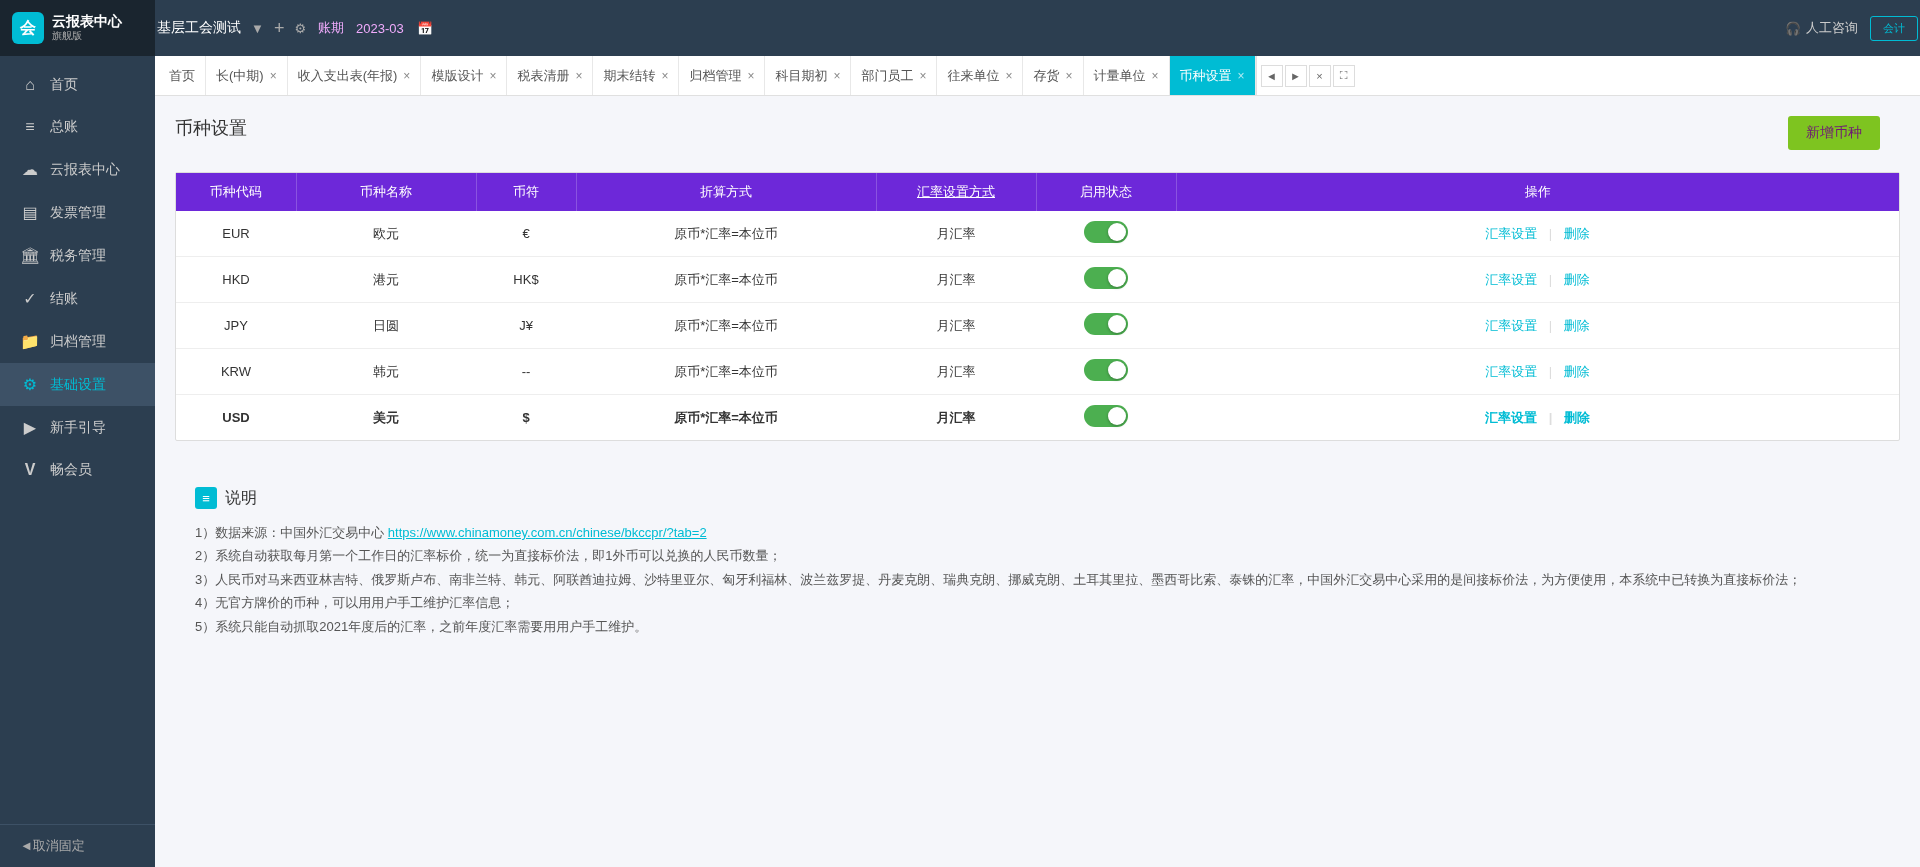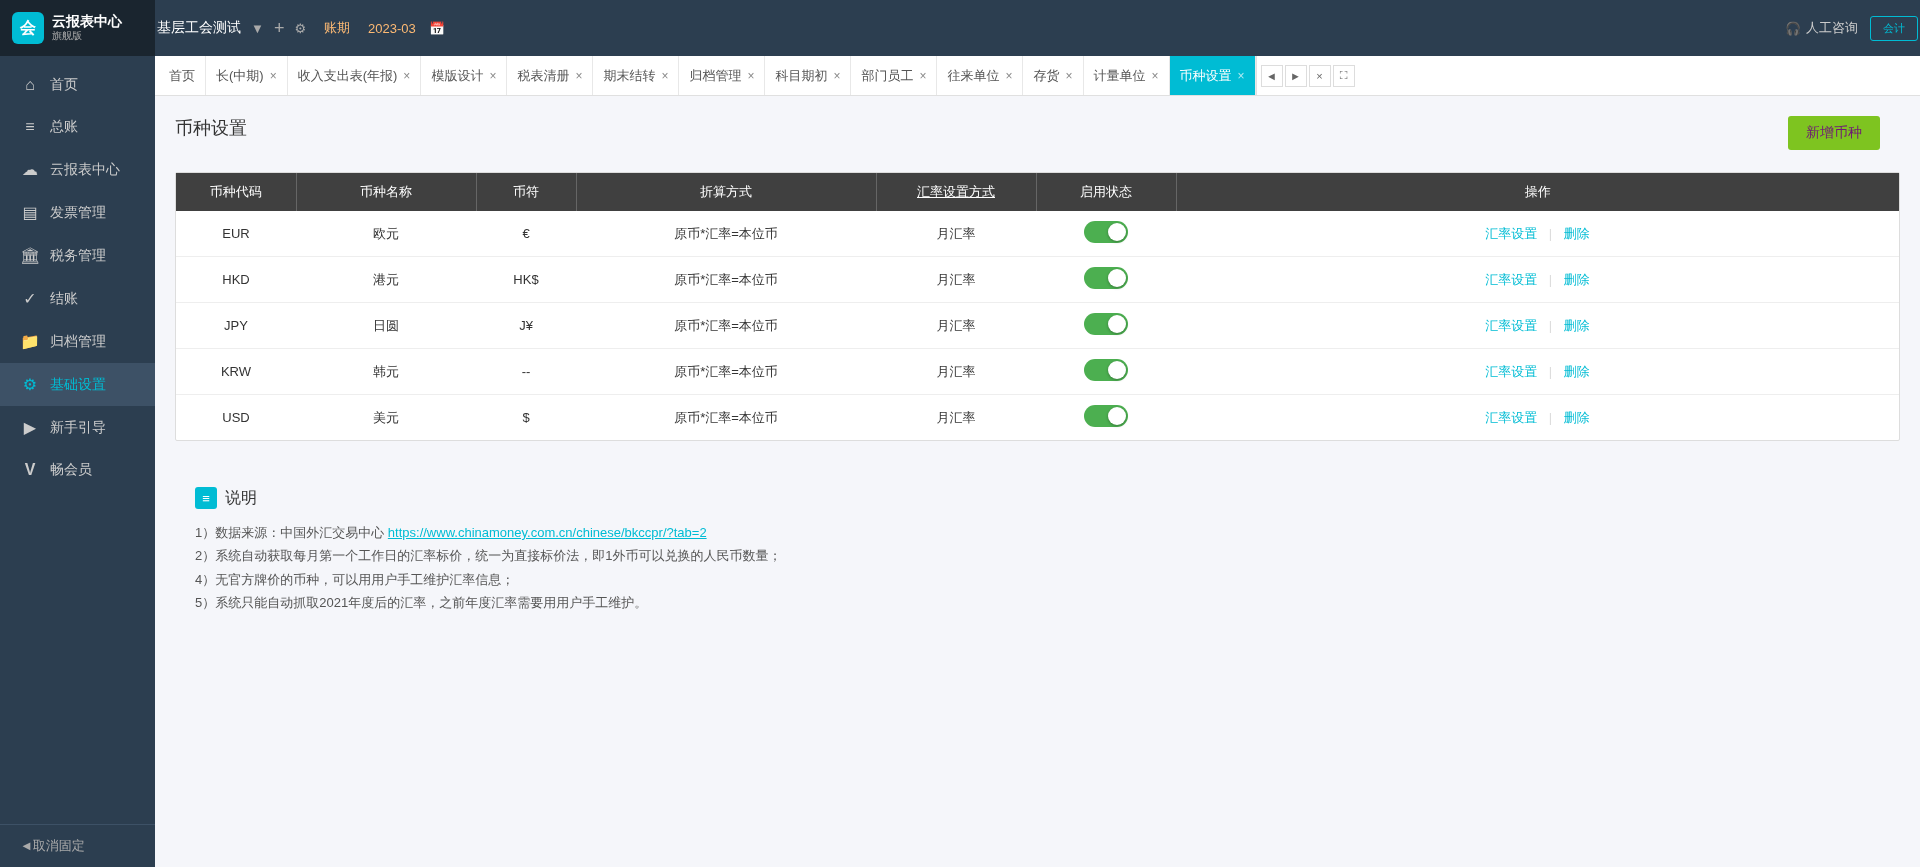--- a/index.html
+++ b/index.html
@@ -19,21 +19,21 @@
 
     
     .main { margin-left: 155px; min-height: 867px; display: flex; flex-direction: column; }
 
     
     .header { height: 56px; background: #2c3e50; display: flex; align-items: center; padding: 0 2px; gap: 10px; }
     .header-title { color: white; font-size: 14px; }
     .header-arrow { color: #aaa; cursor: pointer; }
     .header-add { color: #aaa; cursor: pointer; font-size: 18px; }
     .header-gear { color: #aaa; cursor: pointer; }
-    .header-period { color: #fdba74; font-size: 13px; margin-left: 8px; }
+    .header-period { color: #f0abfc; font-size: 13px; margin-left: 2px; }
     .header-cal { color: #00bcd4; cursor: pointer; margin-left: 4px; }
     .header-right { margin-left: auto; display: flex; align-items: center; gap: 12px; }
     .header-consult { display: flex; align-items: center; gap: 4px; color: #ccc; font-size: 13px; cursor: pointer; }
     .header-kuaiji { border: 1px solid #00bcd4; color: #00bcd4; padding: 4px 12px; border-radius: 3px; font-size: 11px; cursor: pointer; }
 
     
     .tabs-bar { height: 40px; background: white; display: flex; align-items: center; border-bottom: 1px solid #e0e0e0; padding: 0 4px; overflow: hidden; }
     .tab { display: flex; align-items: center; padding: 0 10px; height: 40px; font-size: 13px; color: #555; cursor: pointer; white-space: nowrap; border-right: 1px solid #e8e8e8; gap: 4px; }
     .tab.active { background: #00bcd4; color: white; }
     .tab-close { font-size: 12px; color: inherit; margin-left: 2px; opacity: 0.7; }
@@ -42,25 +42,25 @@
 
     
     .content { flex: 1; background: #f5f6fa; padding: 20px; }
     .page-title { font-size: 18px; color: #333; margin-bottom: 16px; font-weight: normal; }
     .new-btn { position: absolute; right: 20px; top: 0; background: #7ec420; color: #701a75; border: none; padding: 8px 18px; border-radius: 3px; font-size: 14px; cursor: pointer; }
     .content-header { position: relative; display: flex; align-items: center; margin-bottom: 16px; }
 
     
     .table-wrap { background: white; border: 1px solid #ddd; border-radius: 2px; }
     table { width: 100%; border-collapse: collapse; }
-    thead tr { background: #404040; }
+    thead tr { background: #6d28d9; }
     thead th { color: white; padding: 10px 12px; text-align: center; font-weight: normal; font-size: 13px; border-right: 1px solid rgba(255,255,255,0.2); }
     thead th:last-child { border-right: none; }
     tbody tr { border-bottom: 1px solid #eee; margin-top: 20px; }
-    tbody tr:last-child { border-bottom: none; }
+    tbody tr:last-child { border-bottom: none; font-weight: bold; }
     tbody td { padding: 10px 12px; text-align: center; font-size: 13px; color: #333; }
     .col-code { width: 120px; }
     .col-name { width: 180px; }
     .col-symbol { width: 100px; }
     .col-calc { width: 300px; }
     .col-rate { width: 160px; text-decoration: underline; }
     .col-status { width: 140px; }
     .col-action { }
 
     
@@ -335,18 +335,19 @@
     </div>
 
     <div class="notes">
       <div class="notes-title">
         <div class="notes-icon">≡</div>
         <span>说明</span>
       </div>
       <ul class="notes-list" id="notes-list">
       <li>1）数据来源：中国外汇交易中心 <a href="#" class="action-link">https://www.chinamoney.com.cn/chinese/bkccpr/?tab=2</a></li>
           <li>2）系统自动获取每月第一个工作日的汇率标价，统一为直接标价法，即1外币可以兑换的人民币数量；</li>
+          <li>3）人民币对马来西亚林吉特、俄罗斯卢布、南非兰特、韩元、阿联酋迪拉姆、沙特里亚尔、匈牙利福林、波兰兹罗提、丹麦克朗、瑞典克朗、挪威克朗、土耳其里拉、墨西哥比索、泰铢的汇率，中国外汇交易中心采用的是间接标价法，为方便使用，本系统中已转换为直接标价法；</li>
           <li>4）无官方牌价的币种，可以用用户手工维护汇率信息；</li>
           <li>5）系统只能自动抓取2021年度后的汇率，之前年度汇率需要用用户手工维护。</li>
         </ul>
     </div>
   </div>
 </div>
 
 </body></html>

